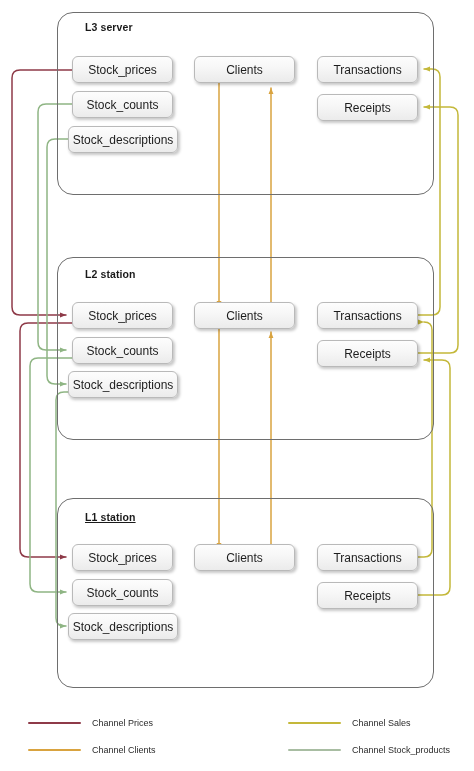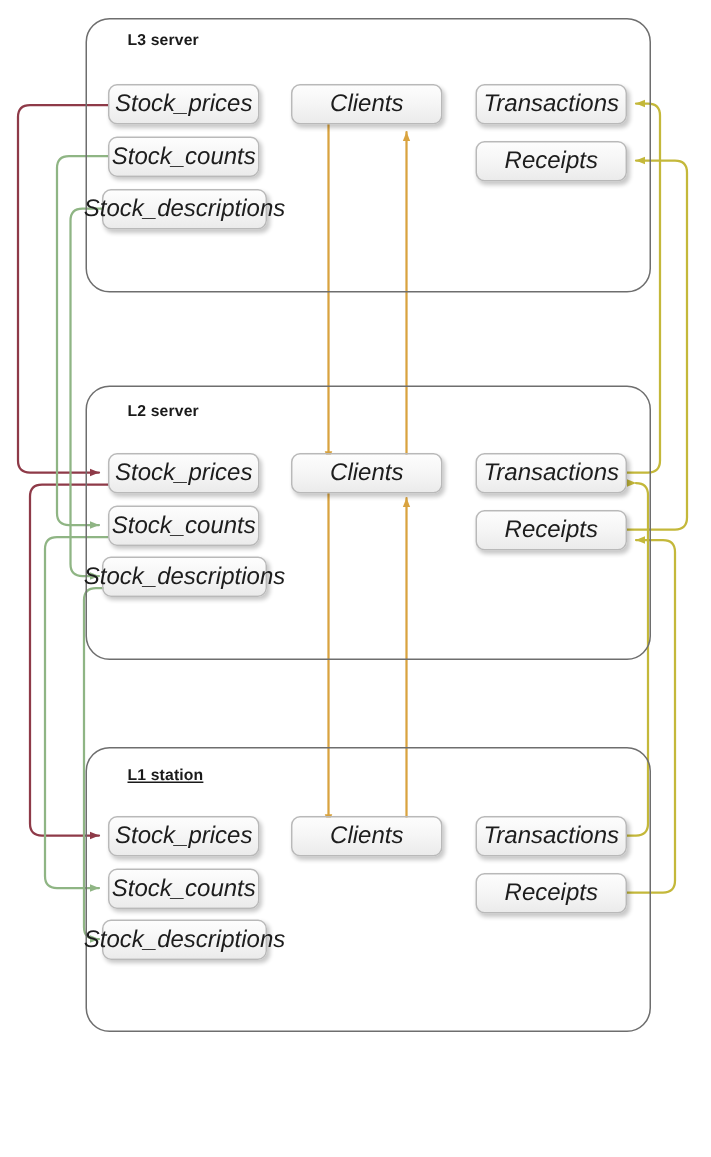--- a/index.html
+++ b/index.html
@@ -15,21 +15,21 @@
                  background:transparent;box-sizing:border-box;}
 
   .container-title{position:absolute;font-size:10.5px;font-weight:bold;
                    color:#1a1a1a;letter-spacing:.1px;white-space:nowrap;}
 
   .node{position:absolute;box-sizing:border-box;
         border:1px solid #b9b9b9;border-radius:6px;
         background:linear-gradient(180deg,#fdfdfd 0%,#f6f6f6 46%,#ebebeb 100%);
         box-shadow:1.5px 2px 3px rgba(0,0,0,.22);
         display:flex;align-items:center;justify-content:center;
-        font-size:16px;color:#1d1d1d;white-space:nowrap;font-style:italic;}
+        font-size:12px;color:#1d1d1d;white-space:nowrap;}
 
   .legend{position:absolute;left:0;top:705px;width:474px;height:66px;}
   .legend-item{position:absolute;display:flex;align-items:center;}
   .legend-swatch{width:53px;height:2.4px;border-radius:1px;flex:none;}
   .legend-label{margin-left:11px;font-size:9px;color:#2b2b2b;white-space:nowrap;}
 </style>
 </head>
 <body>
 
 <div id="canvas">
@@ -84,33 +84,51 @@
   <div class="container-title" style="left:85px;top:21px;">L3 server</div>
 
   <div class="node" style="left:72px;top:56px;width:101px;height:27px;">Stock_prices</div>
   <div class="node" style="left:72px;top:91px;width:101px;height:27px;">Stock_counts</div>
   <div class="node" style="left:68px;top:126px;width:110px;height:27px;">Stock_descriptions</div>
   <div class="node" style="left:194px;top:56px;width:101px;height:27px;">Clients</div>
   <div class="node" style="left:317px;top:56px;width:101px;height:27px;">Transactions</div>
   <div class="node" style="left:317px;top:94px;width:101px;height:27px;">Receipts</div>
 
   <div class="container-box" style="left:57px;top:257px;width:377px;height:183px;"></div>
-  <div class="container-title" style="left:85px;top:268px;">L2 server</div>
+  <div class="container-title" style="left:85px;top:268px;">L2 station</div>
 
   <div class="node" style="left:72px;top:302px;width:101px;height:27px;">Stock_prices</div>
   <div class="node" style="left:72px;top:337px;width:101px;height:27px;">Stock_counts</div>
   <div class="node" style="left:68px;top:371px;width:110px;height:27px;">Stock_descriptions</div>
   <div class="node" style="left:194px;top:302px;width:101px;height:27px;">Clients</div>
   <div class="node" style="left:317px;top:302px;width:101px;height:27px;">Transactions</div>
   <div class="node" style="left:317px;top:340px;width:101px;height:27px;">Receipts</div>
 
   <div class="container-box" style="left:57px;top:498px;width:377px;height:190px;"></div>
   <div class="container-title" style="left:85px;top:511px;text-decoration:underline;">L1 station</div>
 
   <div class="node" style="left:72px;top:544px;width:101px;height:27px;">Stock_prices</div>
   <div class="node" style="left:72px;top:579px;width:101px;height:27px;">Stock_counts</div>
   <div class="node" style="left:68px;top:613px;width:110px;height:27px;">Stock_descriptions</div>
   <div class="node" style="left:194px;top:544px;width:101px;height:27px;">Clients</div>
   <div class="node" style="left:317px;top:544px;width:101px;height:27px;">Transactions</div>
   <div class="node" style="left:317px;top:582px;width:101px;height:27px;">Receipts</div>
 
+  <div class="legend">
+    <div class="legend-item" style="left:28px;top:13px;">
+      <span class="legend-swatch" style="background:#8e3a48;"></span>
+      <span class="legend-label">Channel Prices</span>
+    </div>
+    <div class="legend-item" style="left:28px;top:40px;">
+      <span class="legend-swatch" style="background:#d9a33f;"></span>
+      <span class="legend-label">Channel Clients</span>
+    </div>
+    <div class="legend-item" style="left:288px;top:13px;">
+      <span class="legend-swatch" style="background:#c4b83a;"></span>
+      <span class="legend-label">Channel Sales</span>
+    </div>
+    <div class="legend-item" style="left:288px;top:40px;">
+      <span class="legend-swatch" style="background:#a8bda2;"></span>
+      <span class="legend-label">Channel Stock_products</span>
+    </div>
+  </div>
 
 </div>
 
 </body></html>

